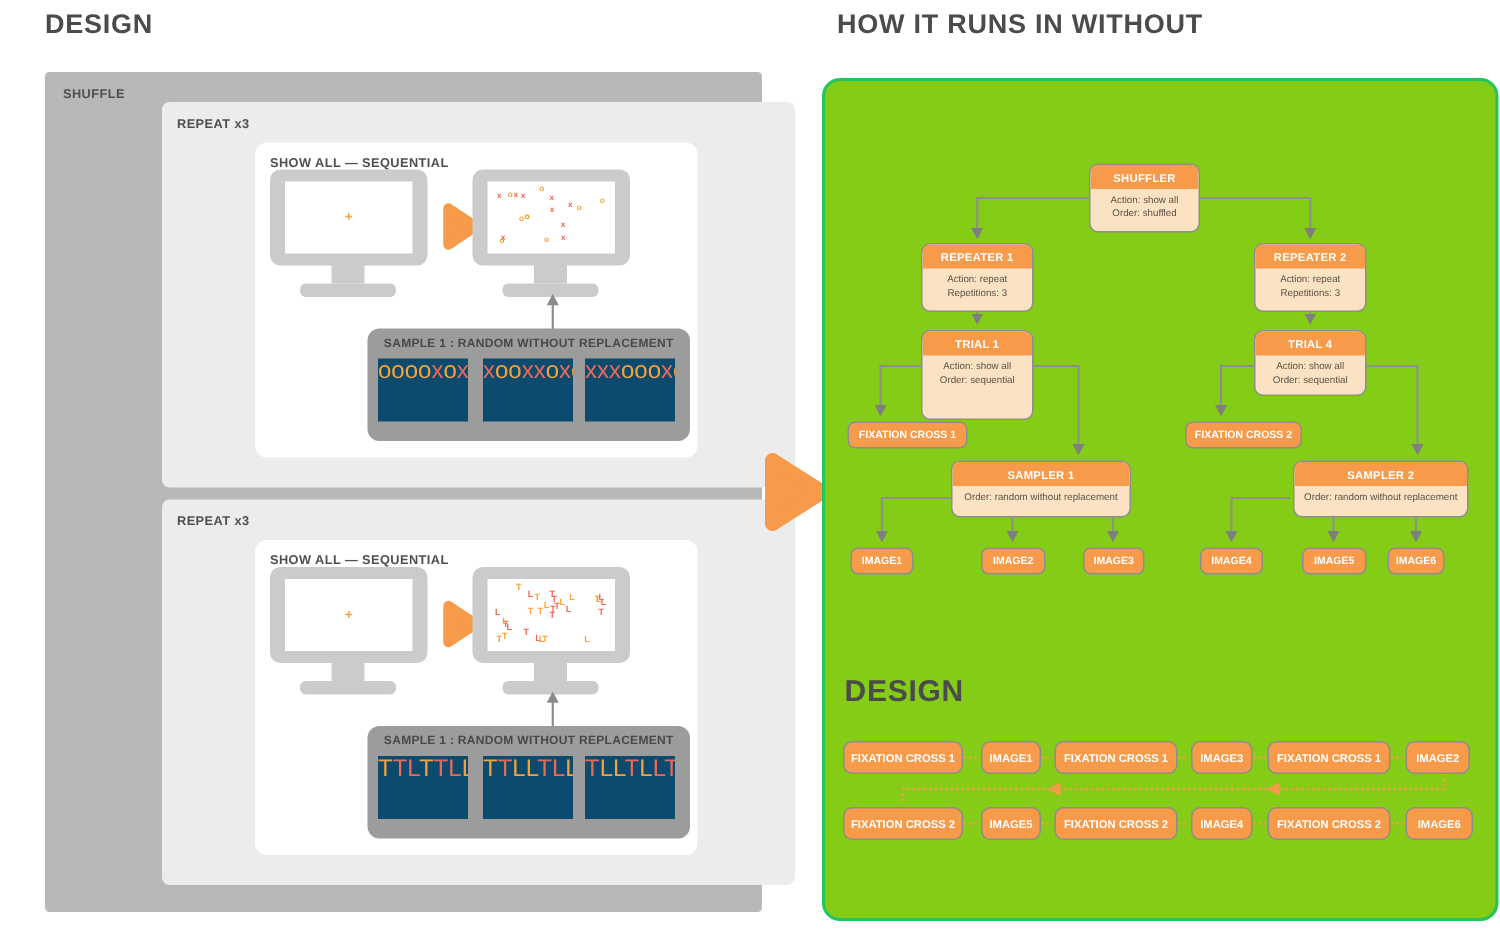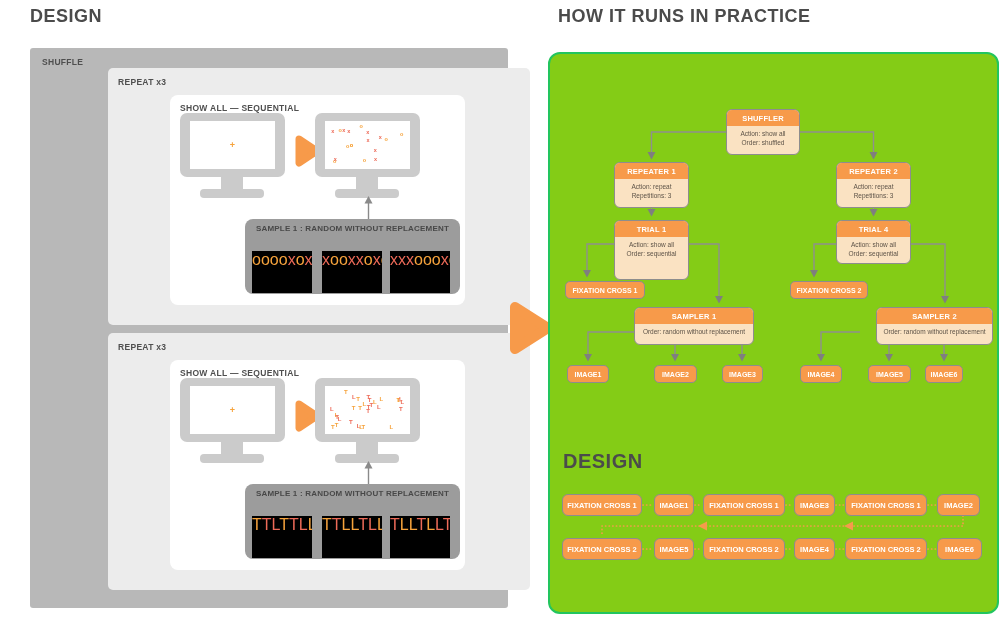--- a/index.html
+++ b/index.html
@@ -16,39 +16,39 @@
   .mon-neck{position:absolute;top:63px;width:22px;height:13px;background:#cbcbcb;}
   .mon-base{position:absolute;top:76px;width:64px;height:9px;background:#cbcbcb;border-radius:4px;}
   .fix{position:absolute;left:50%;top:50%;transform:translate(-50%,-55%);color:#F6A33C;font-weight:bold;font-size:9px;}
   .scatter{position:absolute;left:0;top:0;width:100%;height:100%;}
   .scatter span{position:absolute;font-weight:bold;line-height:1;}
   .scatter-dots span{font-size:5.5px;}
   .scatter-letters span{font-size:6px;}
   
   .sample{position:absolute;left:75px;top:124px;width:215px;height:75px;background:#9c9c9c;border-radius:8px;}
   .sample-title{position:absolute;left:0;right:0;top:5px;text-align:center;font-size:8px;font-weight:bold;color:#484848;letter-spacing:.2px;white-space:nowrap;}
-  .thumb{position:absolute;top:32px;width:60px;height:42px;background:#000000;overflow:hidden;}
+  .thumb{position:absolute;top:20px;width:60px;height:42px;background:#0c4a6e;overflow:hidden;}
   
   #card{left:548px;top:52px;width:447px;height:558px;background:#84cc16;border:2px solid #22c55e;border-radius:12px;}
   .tnode{position:absolute;border:1.3px solid #8d8d8d;border-radius:6px;background:#FAE2C2;box-sizing:border-box;overflow:hidden;}
   .tnode-head{background:#F79A4A;color:#fff;font-weight:bold;font-size:7.5px;text-align:center;padding:4px 0 3px;letter-spacing:.2px;}
   .tnode-body{font-size:6.5px;color:#5c5247;text-align:center;padding:3px 2px 0;}
   .tnode-body div{line-height:1.4;white-space:nowrap;}
   .pill{position:absolute;height:18px;background:#F79A4A;border:1.3px solid #8d8d8d;border-radius:5px;color:#fff;font-weight:bold;font-size:7px;box-sizing:border-box;display:flex;align-items:center;justify-content:center;white-space:nowrap;}
   .pill2{position:absolute;height:22px;background:#F79A4A;border:1.3px solid #8d8d8d;border-radius:6px;color:#fff;font-weight:bold;font-size:7.5px;box-sizing:border-box;display:flex;align-items:center;justify-content:center;white-space:nowrap;}
   .outcome-title{font-size:20px;font-weight:800;color:#4b4b4b;letter-spacing:.5px;}
   svg{display:block;}
 </style>
 </head>
 <body>
 
 <div id="root">
 
   <div class="sec-title abs" style="left:30px;top:6px">DESIGN</div>
-  <div class="sec-title abs" style="left:558px;top:6px">HOW IT RUNS IN PRACTICE</div>
+  <div class="sec-title abs" style="left:558px;top:6px">HOW IT RUNS IN WITHOUT</div>
 
   <div class="abs" style="left:30px;top:48px;width:478px;height:560px;background:#b8b8b8;border-radius:3px">
     <div class="gray-label abs" style="left:12px;top:9px">SHUFFLE</div>
 
     <div class="repeat-box" style="top:20px">
       <div class="gray-label abs" style="left:10px;top:9px">REPEAT x3</div>
       <div class="white-panel">
         <div class="gray-label abs" style="left:10px;top:8px">SHOW ALL — SEQUENTIAL</div>
 
         <div class="mon" style="left:10px;top:18px">
@@ -273,21 +273,21 @@
     <div class="pill" style="left:15px;top:227px;width:80px">FIXATION CROSS 1</div>
     <div class="pill" style="left:240px;top:227px;width:78px">FIXATION CROSS 2</div>
 
     <div class="tnode" style="left:84px;top:253px;width:120px;height:38px">
       <div class="tnode-head">SAMPLER 1</div>
       <div class="tnode-body">
         <div>Order: random without replacement</div>
       </div>
     </div>
 
-    <div class="tnode" style="left:326px;top:253px;width:117px;height:38px">
+    <div class="tnode" style="left:312px;top:253px;width:117px;height:38px">
       <div class="tnode-head">SAMPLER 2</div>
       <div class="tnode-body">
         <div>Order: random without replacement</div>
       </div>
     </div>
 
     <div class="pill" style="left:17px;top:311px;width:42px">IMAGE1</div>
     <div class="pill" style="left:104px;top:311px;width:43px">IMAGE2</div>
     <div class="pill" style="left:172px;top:311px;width:41px">IMAGE3</div>
     <div class="pill" style="left:250px;top:311px;width:42px">IMAGE4</div>

